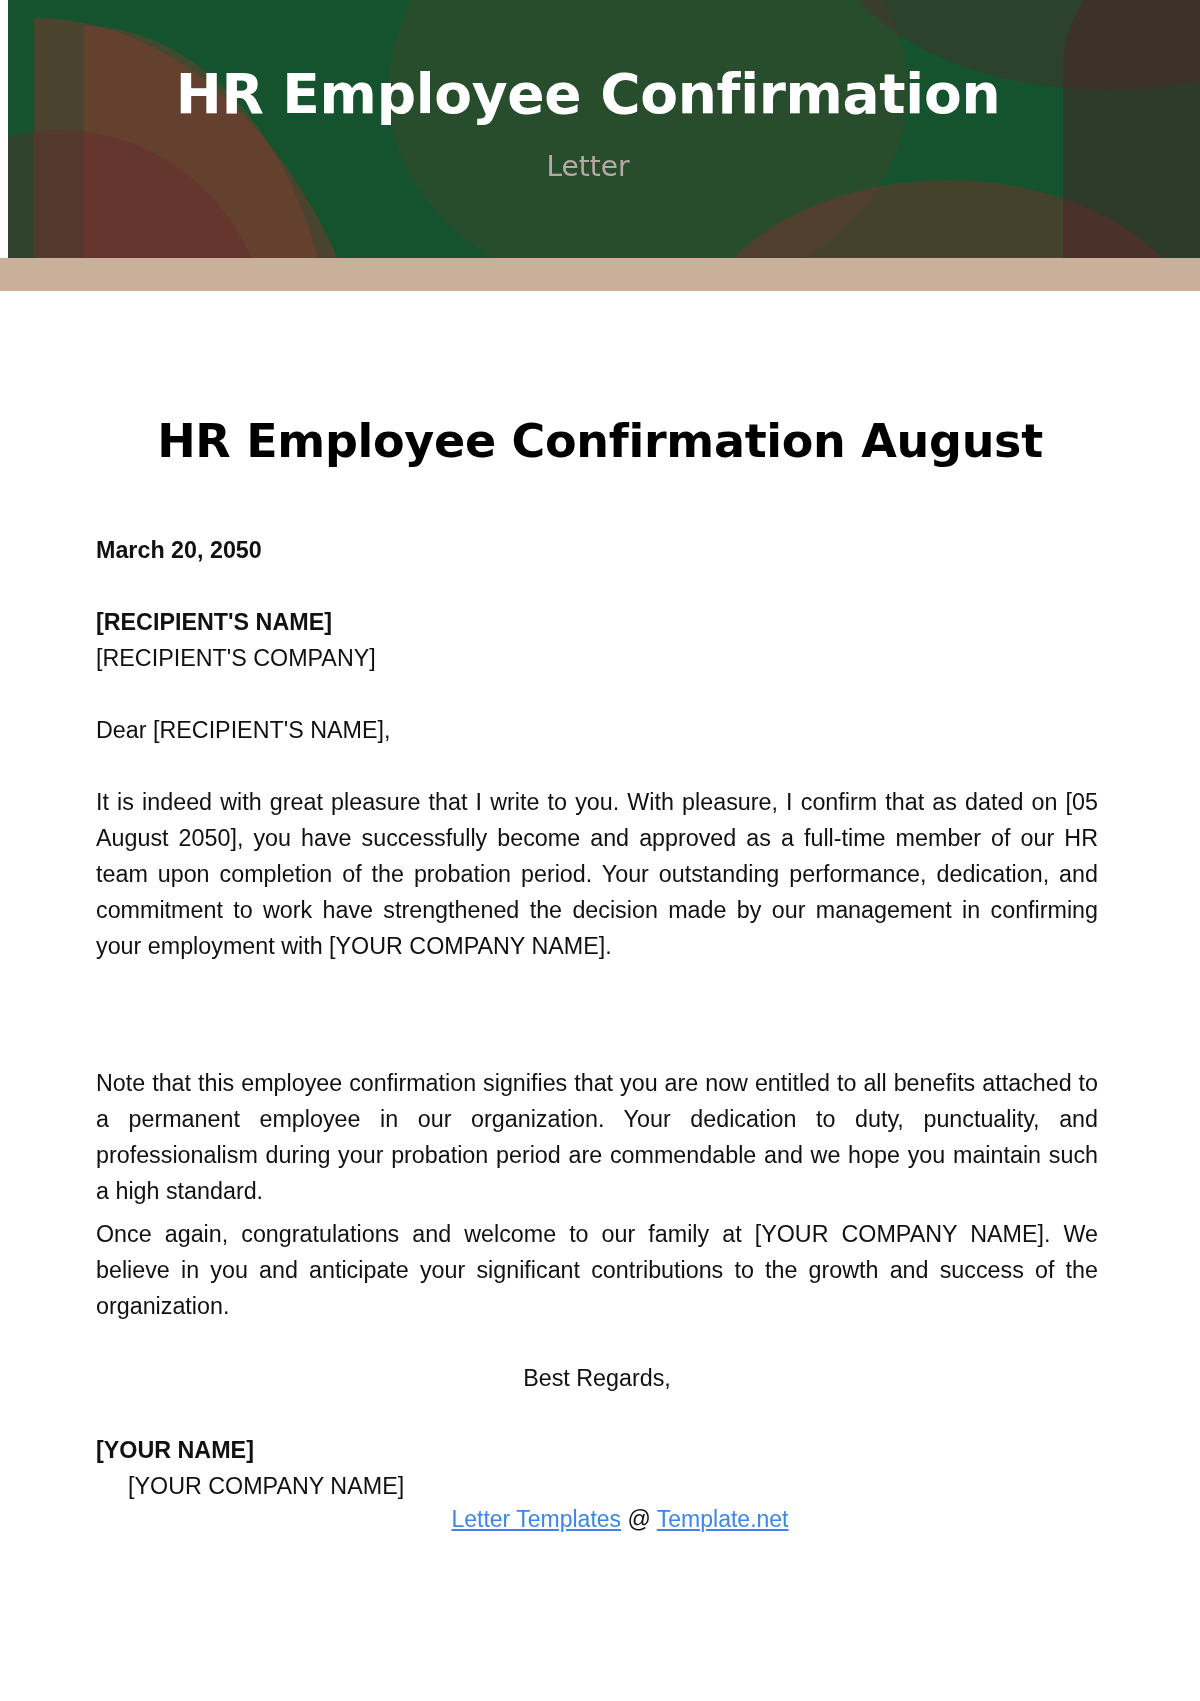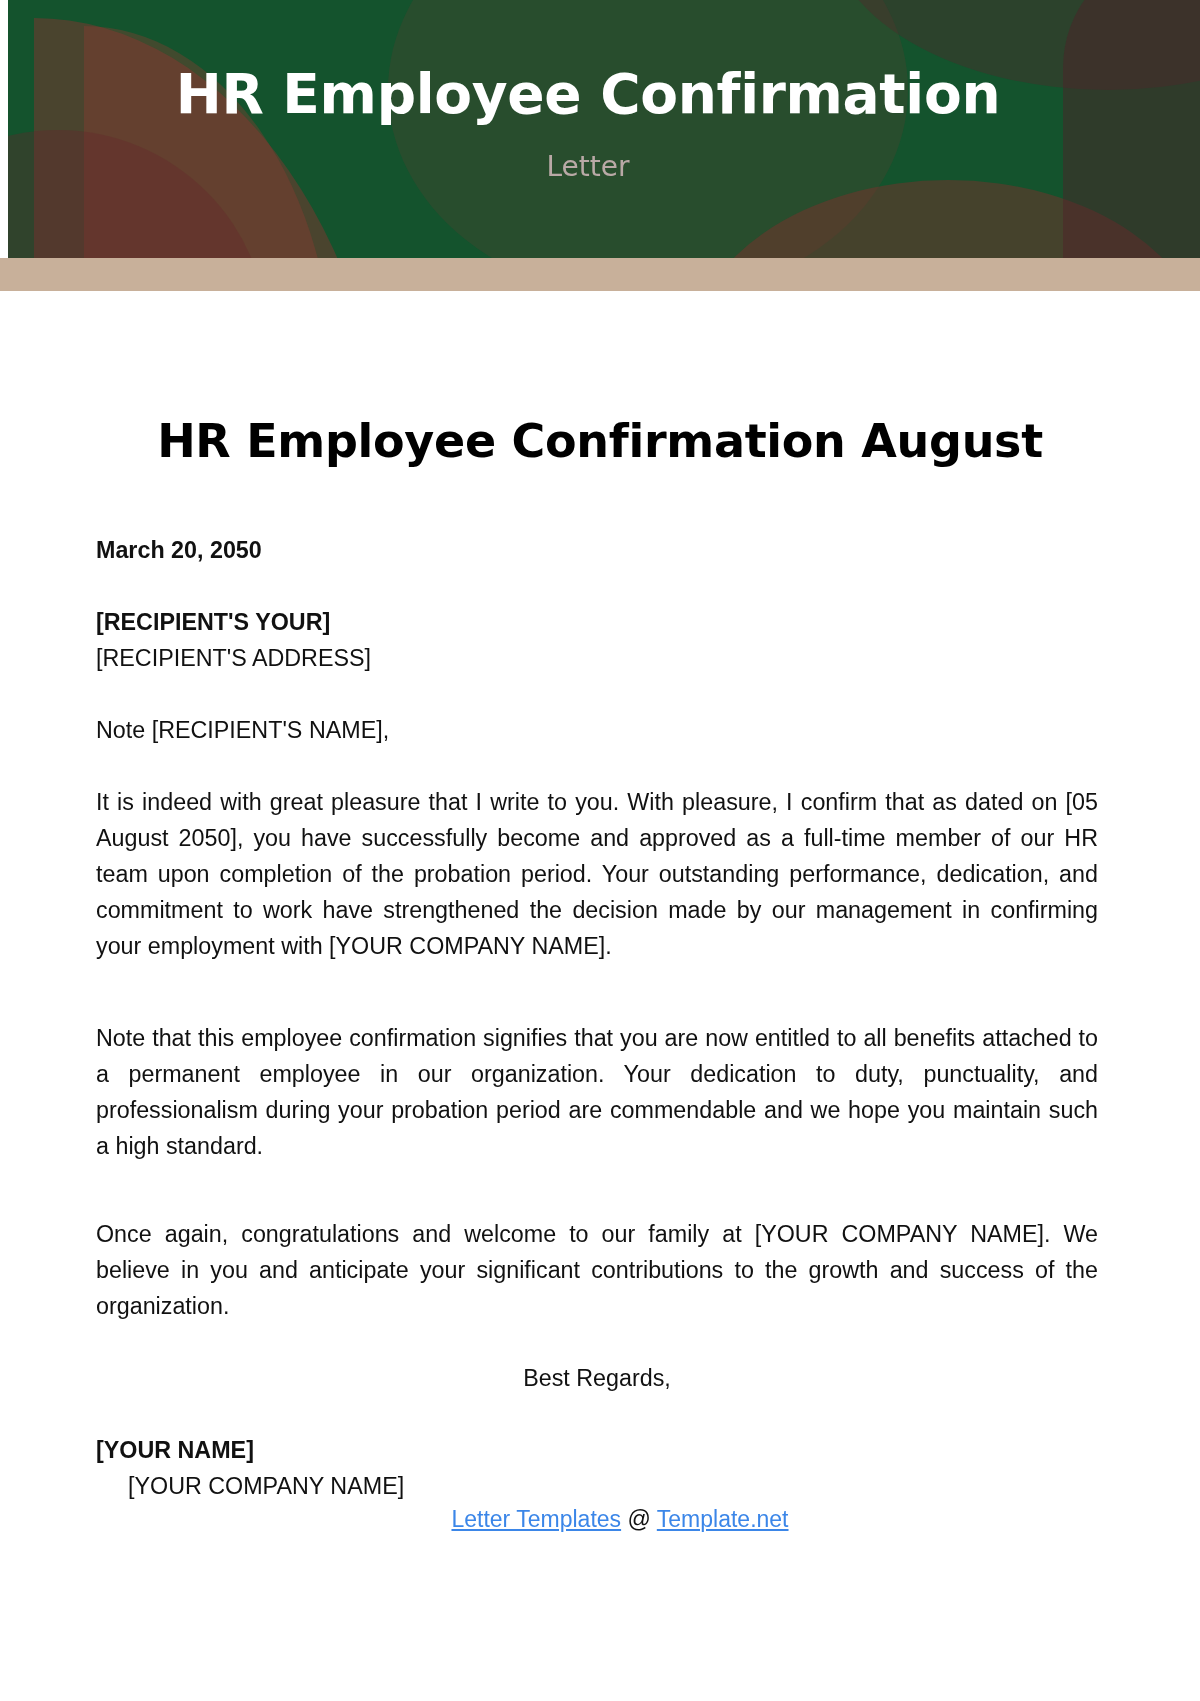--- a/index.html
+++ b/index.html
@@ -67,28 +67,28 @@
   <div class="shape s5"></div>
   <div class="banner-title">HR Employee Confirmation</div>
   <div class="banner-subtitle">Letter</div>
 </div>
 <div class="band"></div>
 
 <h1 class="doc-title">HR Employee Confirmation August</h1>
 
 <div class="body-block bold" style="top:532px;">March 20, 2050</div>
 
-<div class="body-block bold" style="top:604px;">[RECIPIENT'S YOUR]</div>
-<div class="body-block" style="top:640px;">[RECIPIENT'S ADDRESS]</div>
+<div class="body-block bold" style="top:604px;">[RECIPIENT'S NAME]</div>
+<div class="body-block" style="top:640px;">[RECIPIENT'S COMPANY]</div>
 
-<div class="body-block" style="top:712px;">Note [RECIPIENT'S NAME],</div>
+<div class="body-block" style="top:712px;">Dear [RECIPIENT'S NAME],</div>
 
 <p class="body-block justify" style="top:784px;">It is indeed with great pleasure that I write to you. With pleasure, I confirm that as dated on [05 August 2050], you have successfully become and approved as a full-time member of our HR team upon completion of the probation period. Your outstanding performance, dedication, and commitment to work have strengthened the decision made by our management in confirming your employment with [YOUR COMPANY NAME].</p>
 
-<p class="body-block justify" style="top:1020px;">Note that this employee confirmation signifies that you are now entitled to all benefits attached to a permanent employee in our organization. Your dedication to duty, punctuality, and professionalism during your probation period are commendable and we hope you maintain such a high standard.</p>
+<p class="body-block justify" style="top:1065px;">Note that this employee confirmation signifies that you are now entitled to all benefits attached to a permanent employee in our organization. Your dedication to duty, punctuality, and professionalism during your probation period are commendable and we hope you maintain such a high standard.</p>
 
 <p class="body-block justify" style="top:1216px;">Once again, congratulations and welcome to our family at [YOUR COMPANY NAME]. We believe in you and anticipate your significant contributions to the growth and success of the organization.</p>
 
 <div class="body-block" style="top:1360px;text-align:center;">Best Regards,</div>
 
 <div class="body-block bold" style="top:1432px;">[YOUR NAME]</div>
 <div class="body-block" style="top:1468px;margin-left:32px;">[YOUR COMPANY NAME]</div>
 
 <div class="footer-line">
   <a href="#">Letter Templates</a><span> @ </span><a href="#">Template.net</a>

